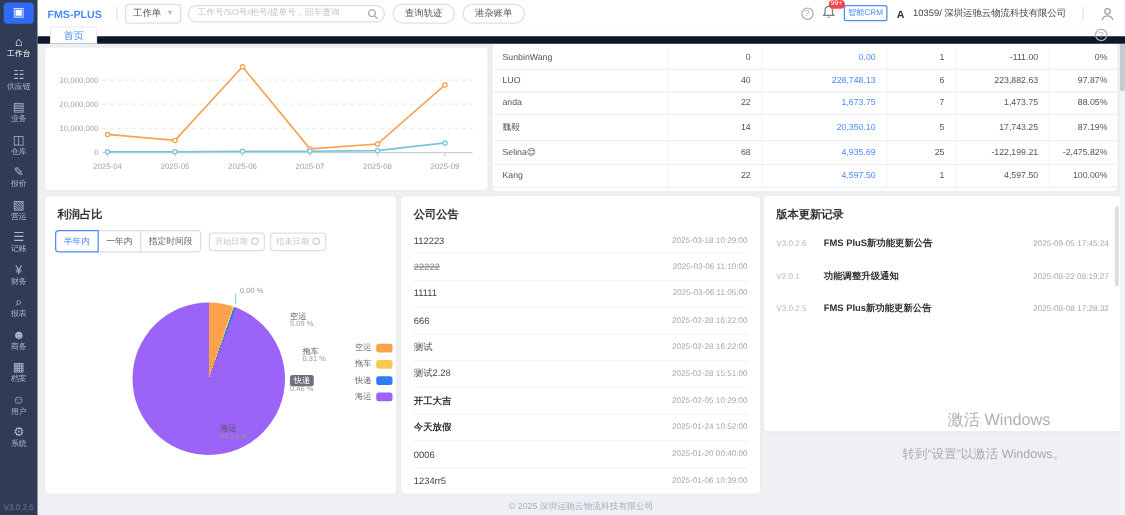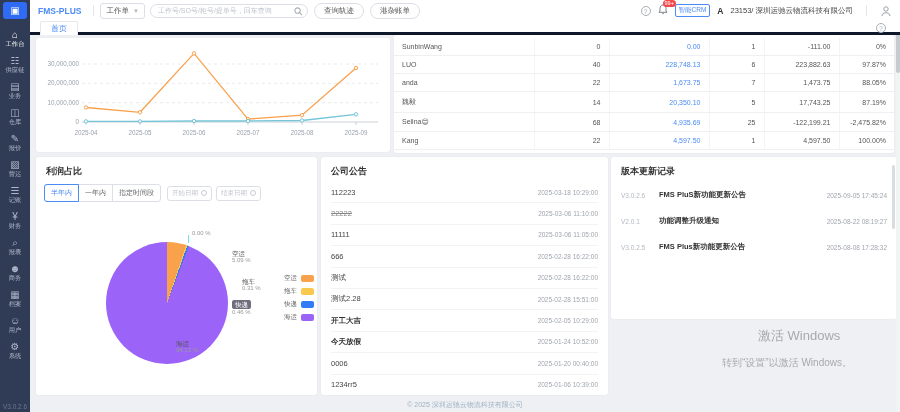--- a/index.html
+++ b/index.html
@@ -30,21 +30,21 @@
   .hright { margin-left:auto; display:flex; align-items:center; gap:7px; }
   .qicon { width:10px; height:10px; border:1px solid #aab0b8; border-radius:50%; color:#aab0b8; font-size:7px; line-height:9px; text-align:center; cursor:pointer; }
   .bellwrap { position:relative; cursor:pointer; }
   .badge { position:absolute; top:-4px; left:5px; background:#f2484b; color:#fff; font-size:5.5px; padding:0 2px; border-radius:5px; line-height:7px; }
   .crmtag { border:1px solid #4c8bf5; color:#4c8bf5; border-radius:2px; font-size:6.5px; padding:1px 3px; cursor:pointer; }
   .fontA { font-size:8.5px; font-weight:bold; color:#333; cursor:pointer; }
   .tenant { font-size:7.5px; color:#444; }
   .avatar { cursor:pointer; }
 
   
-  .tabstrip { position:absolute; left:30px; top:21px; width:870px; height:14px; background:#fff; border-bottom:3px solid #0f172a; z-index:3; }
+  .tabstrip { position:absolute; left:30px; top:21px; width:870px; height:14px; background:#fff; border-bottom:6px solid #0f172a; z-index:3; }
   .tab { position:absolute; left:10px; top:0; height:14px; padding:0 10px; border:1px solid #e6e8ec; border-bottom:1px solid #fff;
          border-radius:2px 2px 0 0; color:#4c8bf5; font-size:8px; line-height:13px; background:#fff; cursor:pointer; }
   .strip-help { position:absolute; right:14px; top:2px; }
 
   
   .content { position:absolute; left:30px; top:35px; width:870px; height:377px; }
   .card { position:absolute; background:#fff; border-radius:3px; box-shadow:0 0 2px rgba(0,0,0,.05); }
   .card-title { font-size:9px; font-weight:bold; color:#333; padding:8px 10px 4px; }
 
   .chart-card { left:6px; top:3px; width:354px; height:114px; }
@@ -79,21 +79,21 @@
   .lg-row .lg-lb { font-size:6.5px; color:#666; margin-right:4px; }
   .lg-chip { width:13px; height:7px; border-radius:2px; }
 
   .ann-card { left:291px; top:122px; width:287px; height:238px; overflow:hidden; }
   .ann-row { display:flex; justify-content:space-between; align-items:center; height:21.4px; margin:0 10px; border-bottom:1px solid #f2f3f5; cursor:pointer;gap:44px; }
   .ann-row .at { font-size:7.5px; color:#444; }
   .ann-row .at.bold { font-weight:bold; color:#333; }
   .ann-row .at.strike { text-decoration:line-through; color:#888; }
   .ann-row .atime { font-size:6.5px; color:#a0a6ad; }
 
-  .ver-card { left:581px; top:122px; width:286px; height:162px; overflow:hidden; }
+  .ver-card { left:581px; top:122px; width:286px; height:188px; overflow:hidden; }
   .ver-row { display:flex; align-items:center; margin:0 10px; height:26px; cursor:pointer; }
   .ver-row .vv { width:38px; font-size:6.5px; color:#b3b9c0; }
   .ver-row .vt { flex:1; font-size:7.5px; color:#333; font-weight:bold; }
   .ver-row .vtime { font-size:6.5px; color:#a0a6ad; }
   .vscroll { position:absolute; right:2px; top:8px; width:3px; height:64px; background:#d9dce0; border-radius:2px; }
 
   .sys-card { left:581px; top:288px; width:286px; height:71px; }
 
   .footer { position:absolute; left:0; bottom:2px; width:100%; text-align:center; font-size:7px; color:#9fb2c3; }
 
@@ -186,21 +186,21 @@
     <span class="qicon">?</span>
     <span class="bellwrap">
       <svg width="10" height="11" viewBox="0 0 10 11">
           <path d="M5 1 C3 1 2 2.5 2 4.5 L2 7 L1 8.3 L9 8.3 L8 7 L8 4.5 C8 2.5 7 1 5 1 Z" fill="none" stroke="#7a8088" stroke-width="1"></path>
           <path d="M4 9.3 a1 1 0 0 0 2 0" fill="#7a8088"></path>
         </svg>
       <span class="badge">99+</span>
     </span>
     <span class="crmtag">智能CRM</span>
     <span class="fontA">A</span>
-    <span class="tenant">23153/ 深圳运驰云物流科技有限公司</span>
+    <span class="tenant">10359/ 深圳运驰云物流科技有限公司</span>
     <span class="vdiv"></span>
     <svg class="avatar" width="12" height="12" viewBox="0 0 12 12">
         <circle cx="6" cy="4" r="2.2" fill="none" stroke="#9aa1aa" stroke-width="1"></circle>
         <path d="M1.8 11 a4.3 4.3 0 0 1 8.4 0" fill="none" stroke="#9aa1aa" stroke-width="1"></path>
       </svg>
   </div>
 </div>
 
 <div class="tabstrip">
   <span class="tab">首页</span>

